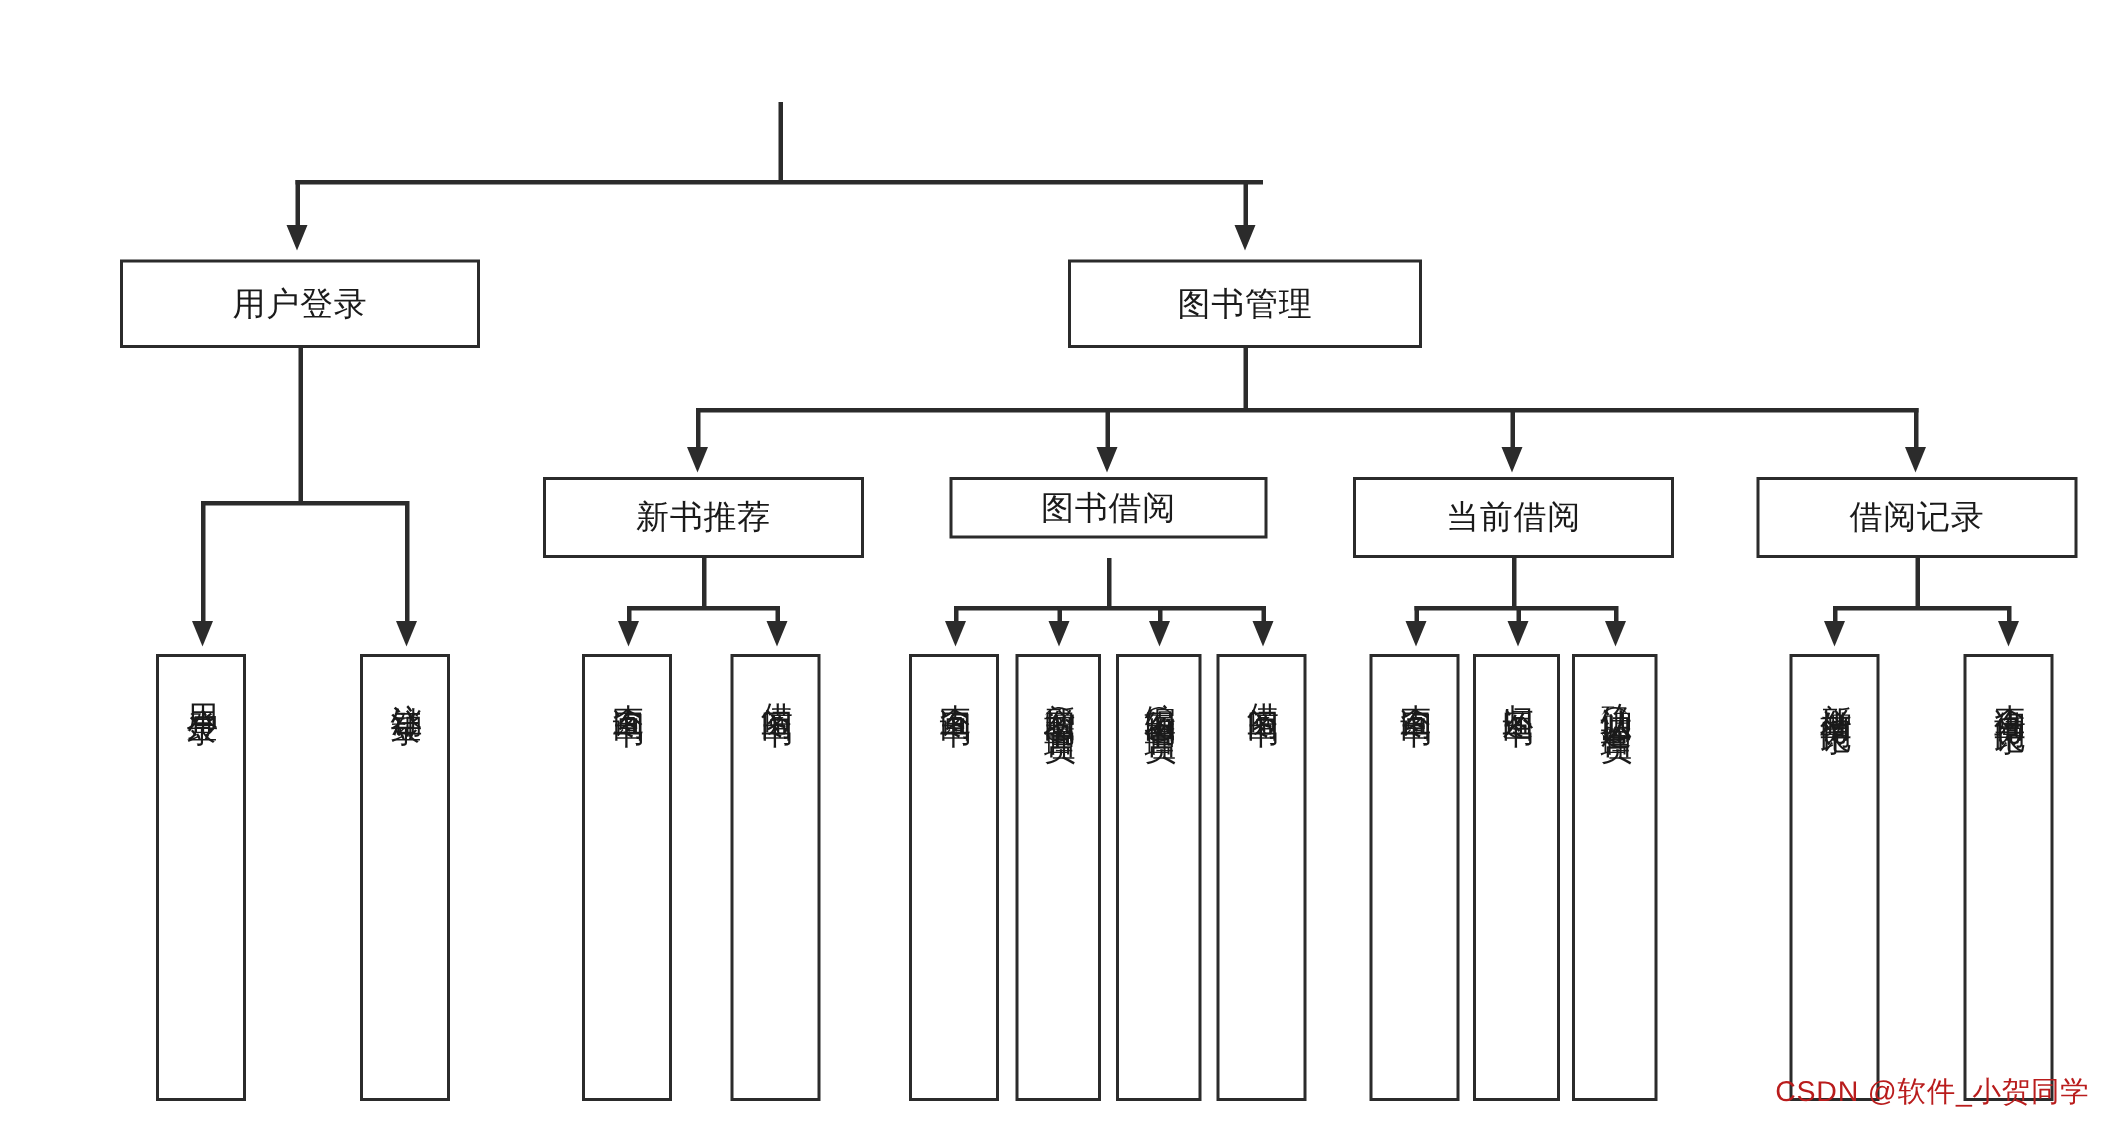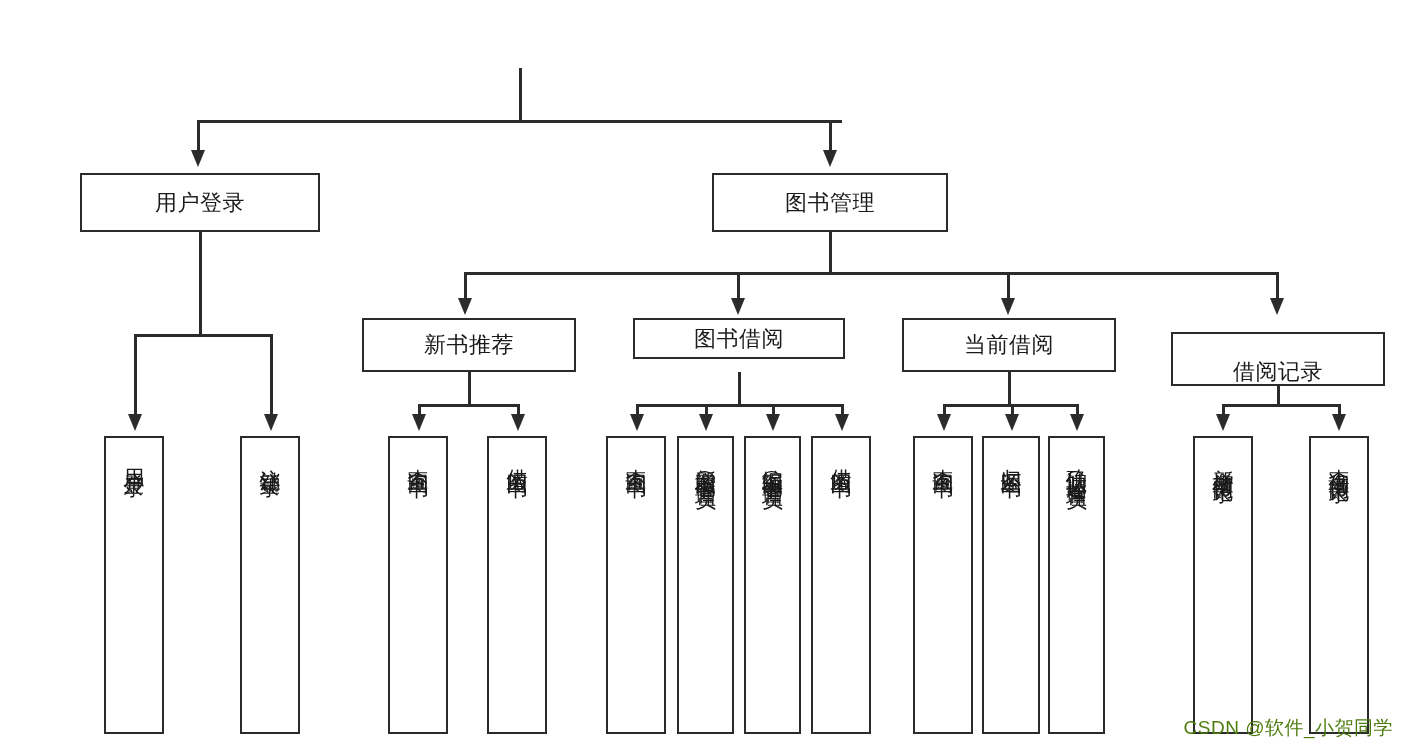--- a/index.html
+++ b/index.html
@@ -69,21 +69,21 @@
     border-right: 7px solid transparent;
     border-top: 17px solid #2b2b2b;
     z-index: 2;
   }
   
   #watermark {
     position: absolute;
     right: 12px;
     bottom: 6px;
     font-size: 19px;
-    color: #4d7c0f;
+    color: #b91c1c;
     letter-spacing: 0.5px;
     z-index: 5;
     white-space: nowrap;
     font-family: "Liberation Sans", "DejaVu Sans", sans-serif;
   }
 </style>
 </head>
 <body>
 
 <div id="canvas">
@@ -130,21 +130,21 @@
 
   <div class="node horiz" style="left:362px; top:318px; width:214px; height:54px;justify-content:center;">
     <span class="label">新书推荐</span>
   </div>
   <div class="node horiz" style="left:633px; top:318px; width:212px; height:41px;">
     <span class="label">图书借阅</span>
   </div>
   <div class="node horiz" style="left:902px; top:318px; width:214px; height:54px;">
     <span class="label">当前借阅</span>
   </div>
-  <div class="node horiz" style="left:1171px; top:332px; width:214px; height:54px;align-items:flex-end;">
+  <div class="node horiz" style="left:1171px; top:318px; width:214px; height:54px;">
     <span class="label">借阅记录</span>
   </div>
 
   <div class="edge v" style="left:468px; top:372px; height:34px;"></div>
   <div class="edge h" style="left:418px; top:404px; width:101px;"></div>
   <div class="edge v" style="left:418px; top:404px; height:14px;"></div>
   <div class="arrow" style="left:412px; top:414px;"></div>
   <div class="edge v" style="left:517px; top:404px; height:14px;"></div>
   <div class="arrow" style="left:511px; top:414px;"></div>
 

